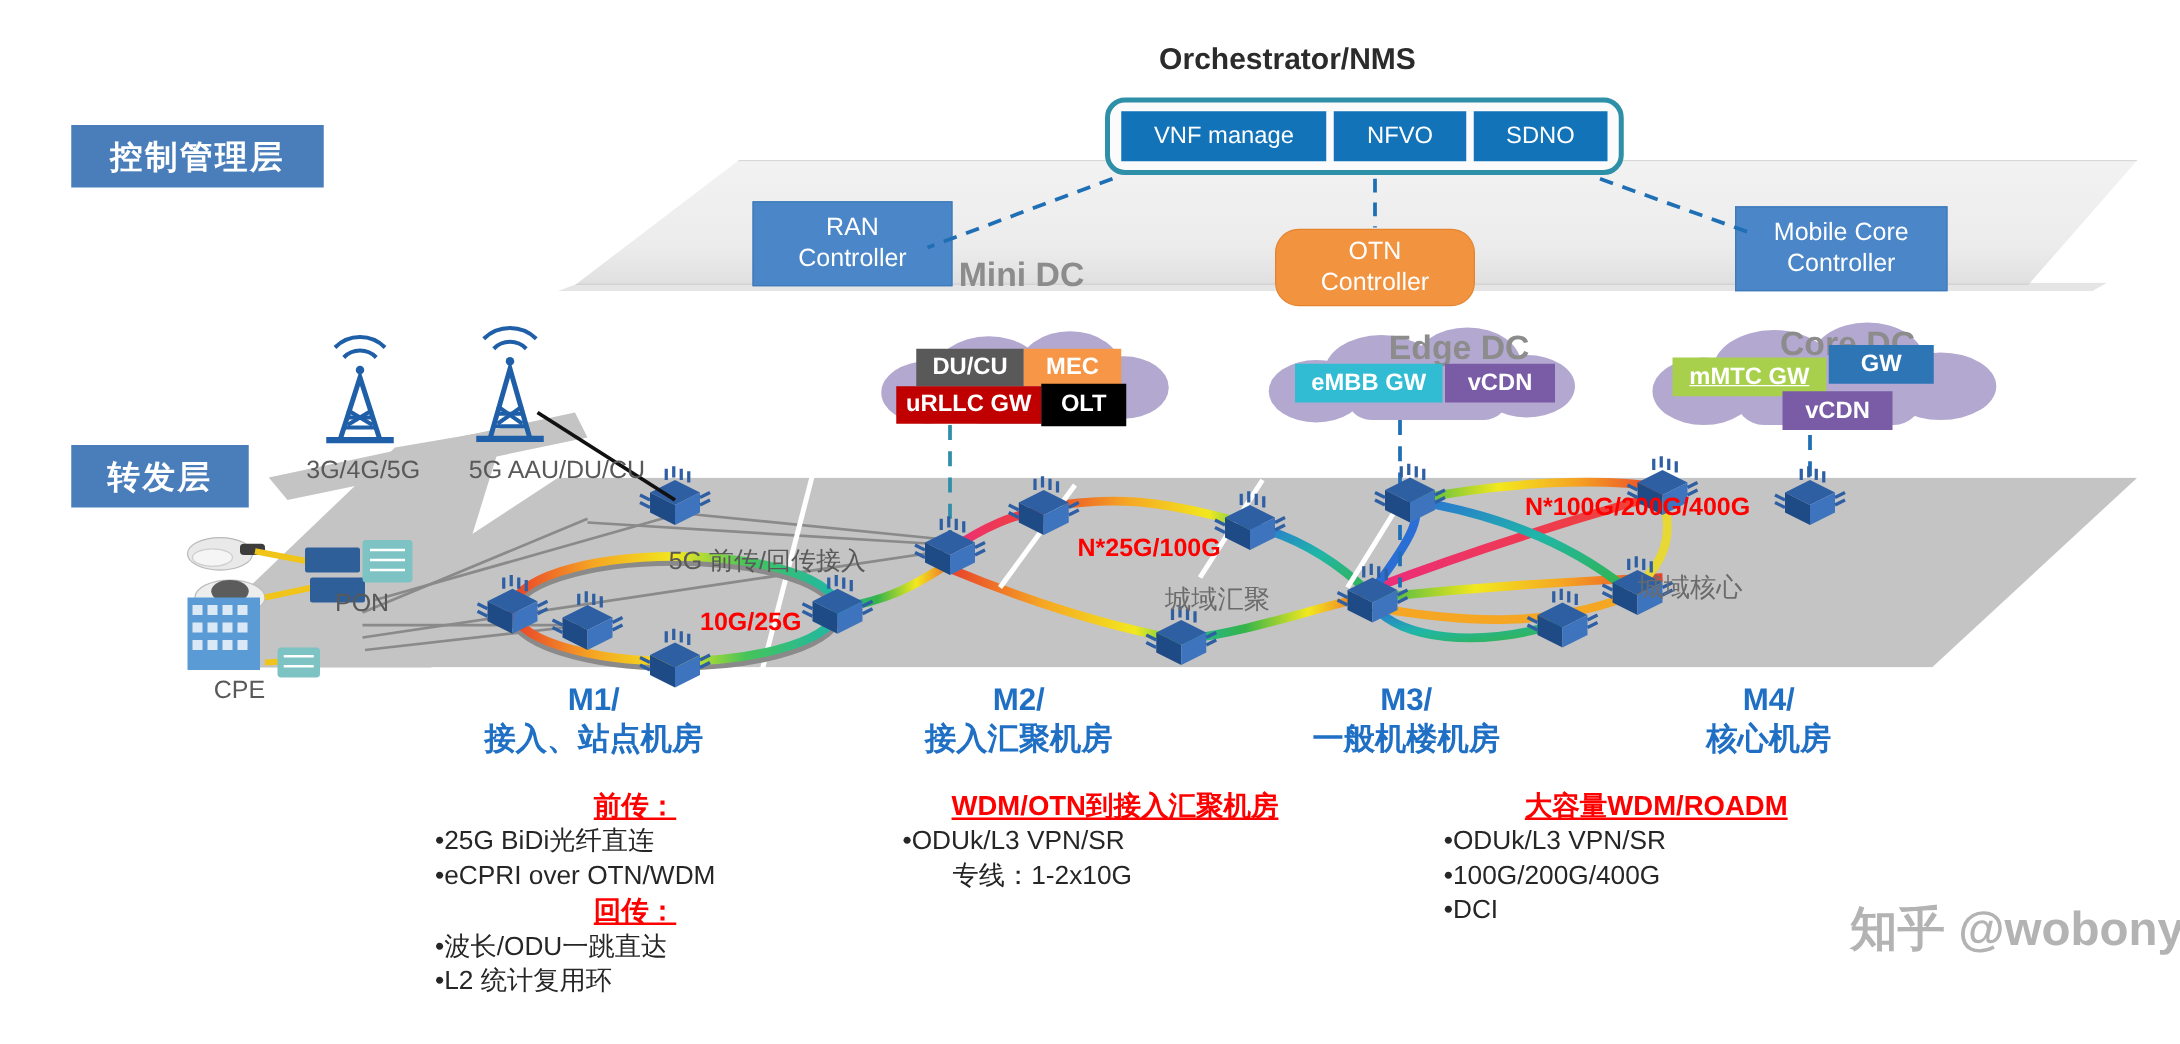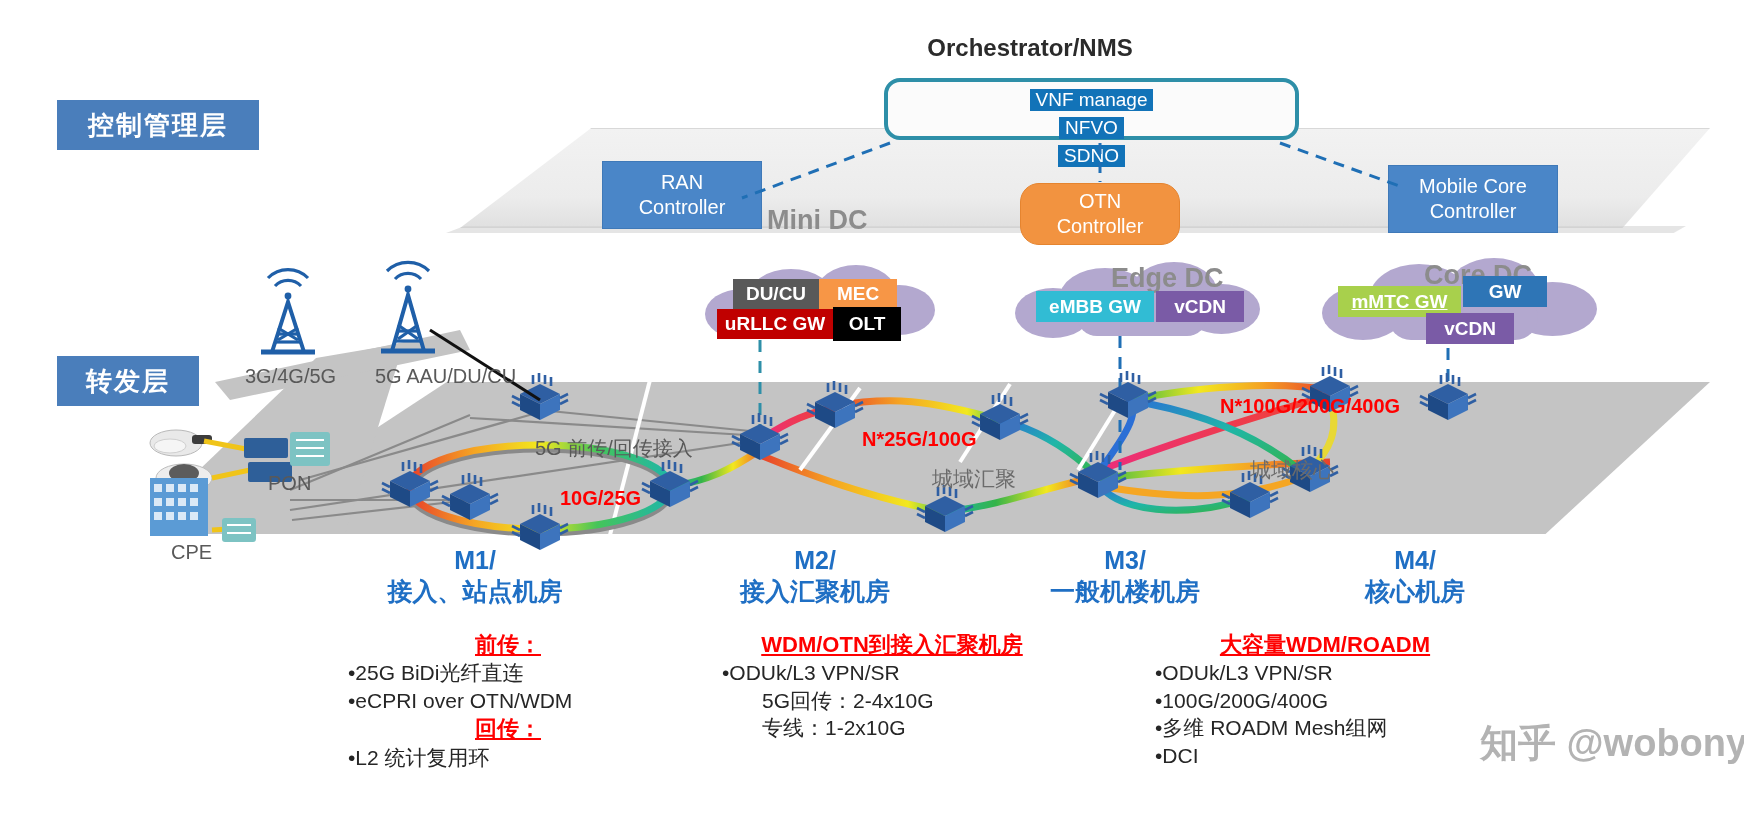--- a/index.html
+++ b/index.html
@@ -45,21 +45,20 @@
     clip-path: polygon(15.5% 0%, 100% 0%, 89% 100%, 0% 100%);
   }
 
   
   .orch-box {
     border: 4px solid #2e8fa8;
     border-radius: 16px;
     background: #fbfbfb;
     display: flex; align-items: center; gap: 6px;
     padding: 7px 9px;
-    flex-direction: column;
   }
   .orch-btn {
     background: #1273b8;
     color: #fff;
     font-size: 19px;
     display: flex; align-items: center; justify-content: center;
     height: 100%;
     flex: 1 1 auto;
     white-space: nowrap;
     padding: 0 6px;
@@ -682,21 +681,21 @@
   <div class="abs map-label" style="left:375px; top:365px;">5G AAU/DU/CU</div>
   <div class="abs map-label" style="left:268px; top:473px; width:30px; line-height:1.0;">PON</div>
   <div class="abs map-label" style="left:171px; top:542px; width:26px; line-height:1.0;">CPE</div>
   <div class="abs map-label" style="left:535px; top:435px;">5G 前传/回传接入</div>
 
   <div class="abs speed-label" style="left:560px; top:487px;">10G/25G</div>
   <div class="abs speed-label" style="left:862px; top:428px;">N*25G/100G</div>
   <div class="abs speed-label" style="left:1220px; top:395px;">N*100G/200G/400G</div>
 
   <div class="abs region-label" style="left:932px; top:465px;">城域汇聚</div>
-  <div class="abs region-label" style="left:1226px; top:456px;padding-left:24px;">城域核心</div>
+  <div class="abs region-label" style="left:1286px; top:456px;padding-left:24px;">城域核心</div>
 
   <div class="abs m-title" style="left:350px; top:545px; width:250px;">
     <span>M1/</span><br>
     <span>接入、站点机房</span>
   </div>
   <div class="abs m-title" style="left:690px; top:545px; width:250px;">
     <span>M2/</span><br>
     <span>接入汇聚机房</span>
   </div>
   <div class="abs m-title" style="left:1000px; top:545px; width:250px;">
@@ -706,33 +705,32 @@
   <div class="abs m-title" style="left:1290px; top:545px; width:250px;">
     <span>M4/</span><br>
     <span>核心机房</span>
   </div>
 
   <div class="abs txt-block" style="left:348px; top:630px; width:320px;">
     <span class="txt-head">前传：</span>
     <span class="txt-li">•25G BiDi光纤直连</span>
     <span class="txt-li">•eCPRI over OTN/WDM</span>
     <span class="txt-head">回传：</span>
+    <span class="txt-li">•波长/ODU一跳直达</span>
     <span class="txt-li">•L2 统计复用环</span>
   </div>
 
   <div class="abs txt-block" style="left:722px; top:630px; width:340px;">
     <span class="txt-head">WDM/OTN到接入汇聚机房</span>
     <span class="txt-li">•ODUk/L3 VPN/SR</span>
-    <span class="txt-sub">5G回传：2-4x10G</span>
     <span class="txt-sub">专线：1-2x10G</span>
   </div>
 
   <div class="abs txt-block" style="left:1155px; top:630px; width:340px;">
     <span class="txt-head">大容量WDM/ROADM</span>
     <span class="txt-li">•ODUk/L3 VPN/SR</span>
     <span class="txt-li">•100G/200G/400G</span>
-    <span class="txt-li">•多维 ROADM Mesh组网</span>
     <span class="txt-li">•DCI</span>
   </div>
 
   <div class="abs watermark" style="left:1480px; top:718px;">知乎 @wobony</div>
 
 </div>
 
 </body></html>

